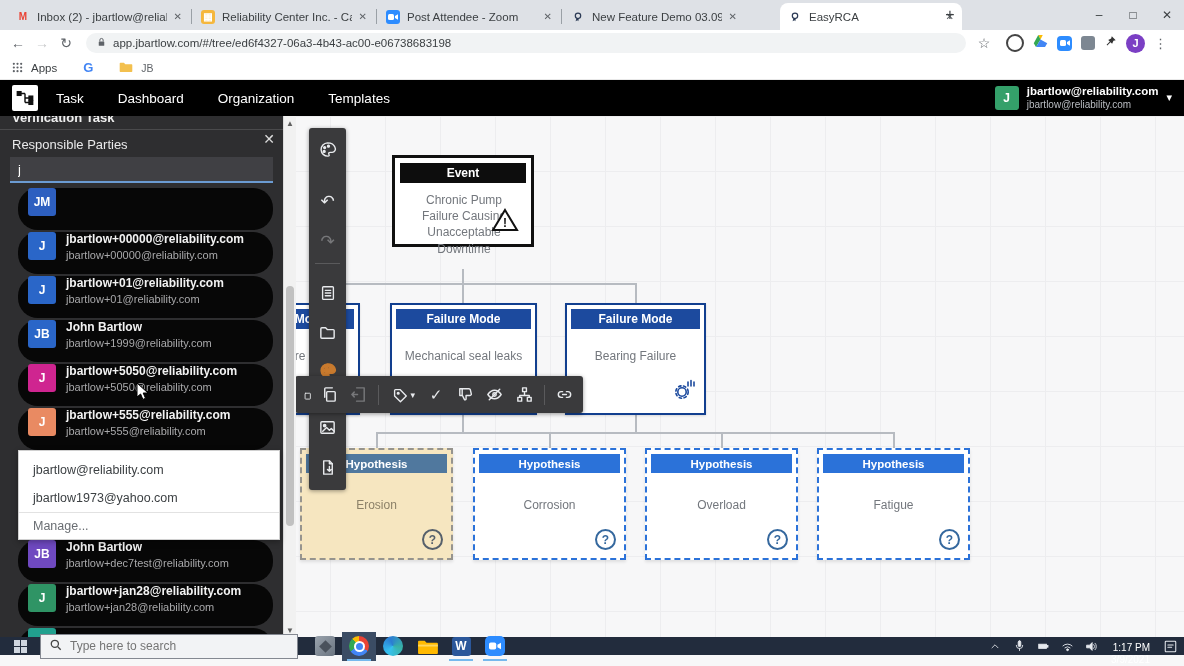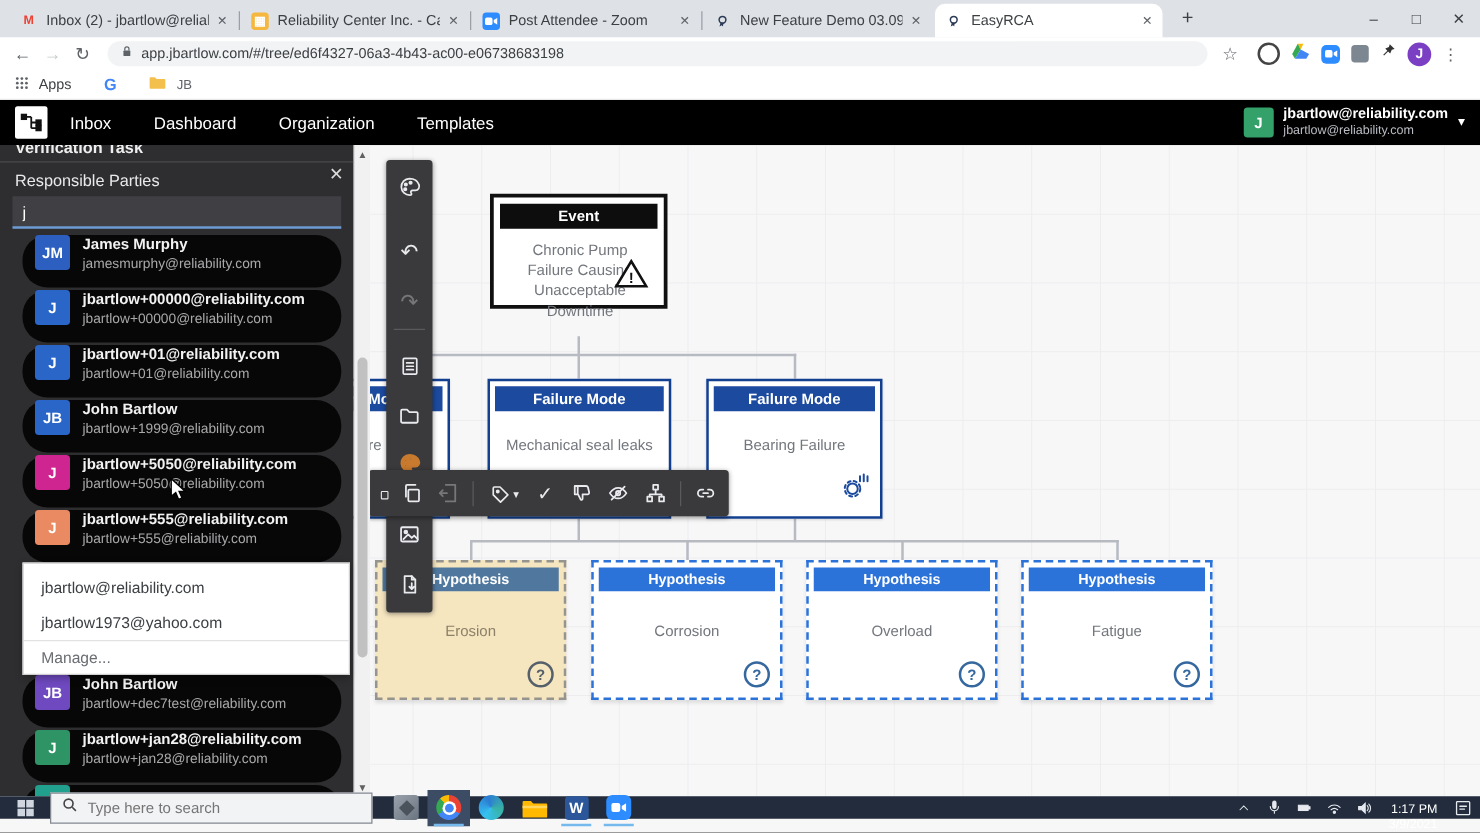--- a/index.html
+++ b/index.html
@@ -5,21 +5,21 @@
   html,body{margin:0;padding:0;background:#555;}
   #root{position:relative;width:1184px;height:666px;overflow:hidden;
         font-family:"Liberation Sans",sans-serif;background:#f7f7f8;}
   .abs{position:absolute;}
   
   .tabstrip{left:0;top:0;width:1184px;height:30px;background:#dee1e6;}
   .tab{top:3px;height:27px;width:182px;display:flex;align-items:center;gap:7px;
        padding:0 8px;box-sizing:border-box;border-radius:8px 8px 0 0;color:#3c4043;}
   .tab .t-title{font-size:11.5px;white-space:nowrap;overflow:hidden;flex:1;}
   .tab .t-close{font-size:10px;color:#5f6368;flex:0 0 auto;}
-  .tab.active{background:#fff;}
+  .tab.active{background:#fff;margin-left:32px;}
   .tab-sep{top:9px;width:1px;height:15px;background:#9aa0a6;}
   .winbtn{top:0;width:34px;height:30px;display:flex;align-items:center;justify-content:center;
           font-size:12px;color:#3c4043;}
   .favsq{width:14px;height:14px;border-radius:3px;flex:0 0 auto;display:flex;
          align-items:center;justify-content:center;font-size:10px;font-weight:bold;}
   .addrbar{left:0;top:30px;width:1184px;height:26px;background:#fff;border-bottom:1px solid #e3e3e3;
            display:flex;align-items:center;}
   .navglyph{font-size:14px;color:#5f6368;width:24px;text-align:center;}
   .urlpill{height:20px;background:#f1f3f4;border-radius:11px;flex:0 0 860px;display:flex;
            align-items:center;padding:0 10px;gap:6px;margin-left:8px;}
@@ -249,21 +249,21 @@
     <span style="width:26px;height:26px;background:#fff;border-radius:2px;margin:0 18px 0 12px;display:flex;align-items:center;justify-content:center;">
       <svg width="18" height="18" viewBox="0 0 20 20">
           <g stroke="#111" stroke-width="1.6" fill="none">
             <path d="M4 5h6M10 5v10M10 10h6M10 15h6"></path>
             <rect x="1.5" y="3" width="4" height="4" fill="#111"></rect>
             <rect x="14.5" y="8" width="4" height="4" fill="#111"></rect>
             <rect x="14.5" y="13" width="4" height="4" fill="#111"></rect>
           </g>
         </svg>
     </span>
-    <span class="navitem">Inbox</span>
+    <span class="navitem">Task</span>
     <span class="navitem">Dashboard</span>
     <span class="navitem">Organization</span>
     <span class="navitem">Templates</span>
     <div class="user">
       <span class="uavatar" style="background: rgb(52, 160, 106);">J</span>
       <span>
         <div class="uname">jbartlow@reliability.com</div>
         <div class="umail">jbartlow@reliability.com</div>
       </span>
       <span style="color:#fff;font-size:11px;">▾</span>
@@ -440,24 +440,20 @@
 
     <div class="abs panel">
       <div class="ptitle-cut">Verification Task</div>
       <div class="pdivider"></div>
       <div class="ptitle">Responsible Parties</div>
       <div class="pclose">✕</div>
       <input class="psearch" value="j" style="">
 
       <div class="pitem" style="top:72px;">
         <span class="pavatar" style="background: rgb(45, 95, 192);">JM</span>
-        <span>
-            <div class="pname">James Murphy</div>
-              <div class="pmail">jamesmurphy@reliability.com</div>
-          </span>
       </div>
       <div class="pitem" style="top:116px;">
         <span class="pavatar" style="background: rgb(42, 102, 200);">J</span>
         <span>
             <div class="pname">jbartlow+00000@reliability.com</div>
               <div class="pmail">jbartlow+00000@reliability.com</div>
           </span>
       </div>
       <div class="pitem" style="top:160px;">
         <span class="pavatar" style="background: rgb(42, 102, 200);">J</span>

